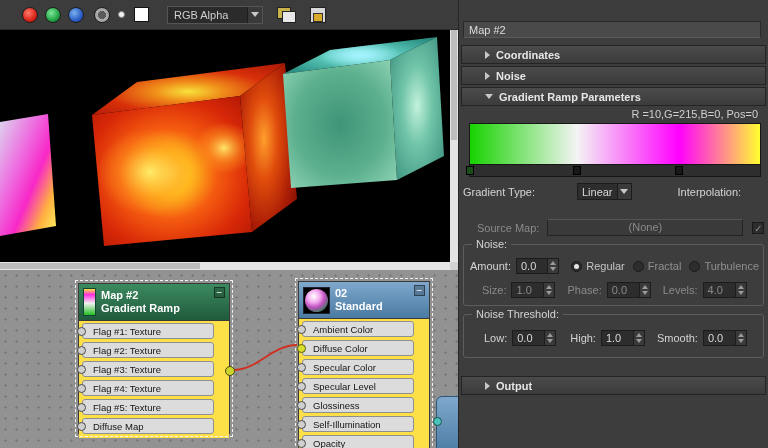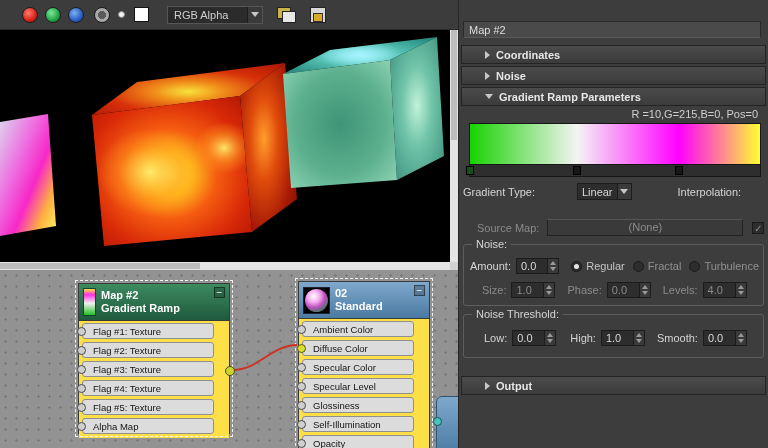--- a/index.html
+++ b/index.html
@@ -264,21 +264,21 @@
         <div class="srow">
             <span class="socket"></span>
             <span class="slabel">Flag #4: Texture</span>
           </div>
         <div class="srow">
             <span class="socket"></span>
             <span class="slabel">Flag #5: Texture</span>
           </div>
         <div class="srow">
             <span class="socket"></span>
-            <span class="slabel">Alpha Map</span>
+            <span class="slabel">Diffuse Map</span>
           </div>
       </div>
       <span class="outsock"></span>
     </div>
 
     <div class="node selected standard-node">
       <div class="nhead blue">
         <span class="thumb-sphere"></span>
         <span class="ntitle">
           <div>02</div>

